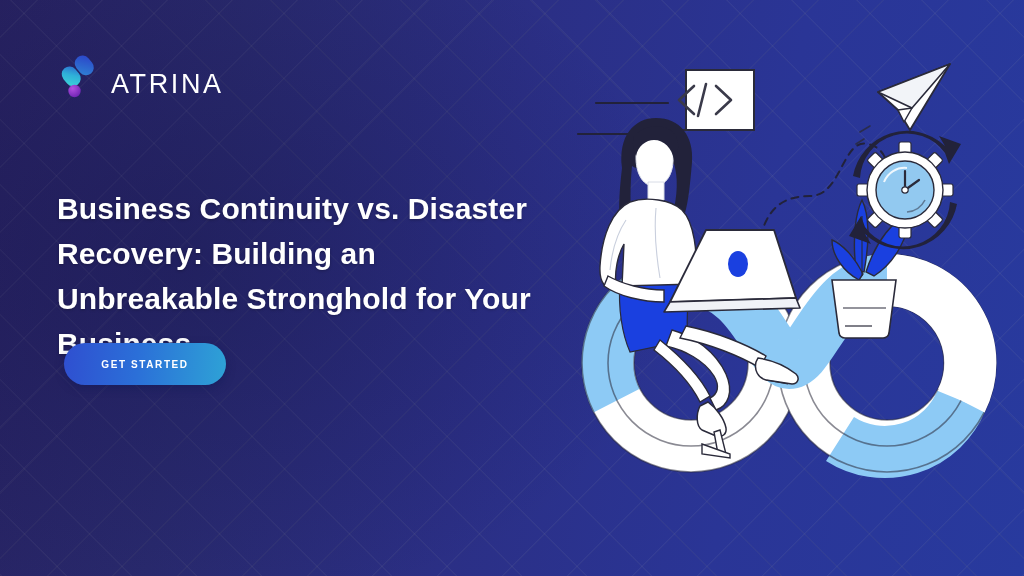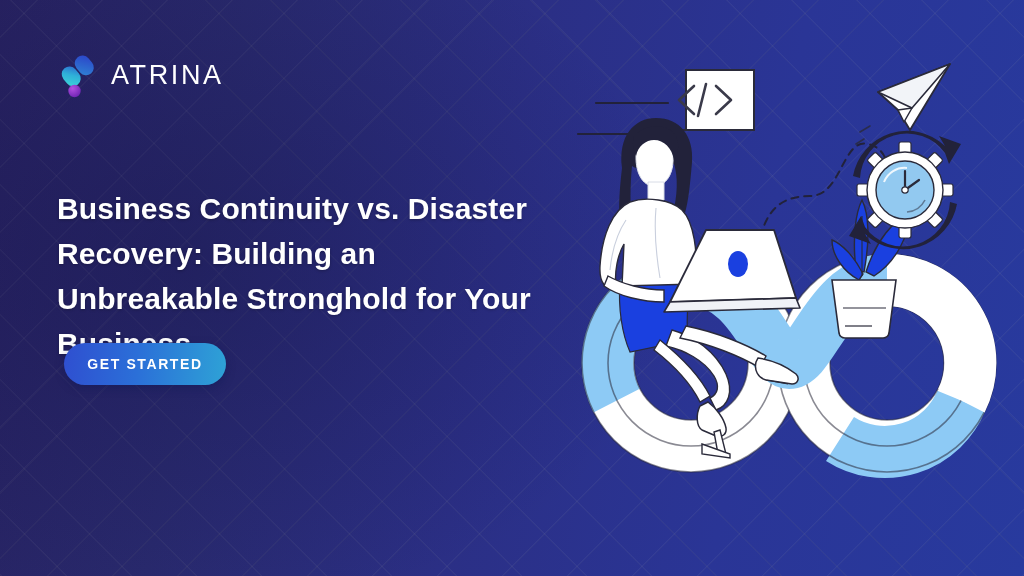--- a/index.html
+++ b/index.html
@@ -32,21 +32,21 @@
     background: radial-gradient(ellipse 70% 90% at 18% 45%, rgba(20,16,70,0.35) 0%, rgba(20,16,70,0) 70%);
     pointer-events: none;
   }
 
   
   .logo {
     position: absolute;
     left: 57px;
     top: 52px;
     display: flex;
-    align-items: center;
+    align-items: flex-end;
     gap: 12px;
   }
   .logo-mark { width: 42px; height: 46px; display: block; }
   .logo-word {
     color: #ffffff;
     font-size: 27px;
     font-weight: 500;
     letter-spacing: 2.6px;
     line-height: 1;
   }
@@ -71,21 +71,21 @@
     position: absolute;
     left: 64px;
     top: 343px;
     width: 162px;
     height: 42px;
     border: none;
     border-radius: 21px;
     background: linear-gradient(95deg, #2f4fd0 0%, #2b6fd8 45%, #2ea2d6 100%);
     color: #ffffff;
     font-family: "Liberation Sans", sans-serif;
-    font-size: 14px;
+    font-size: 10px;
     font-weight: bold;
     letter-spacing: 1.6px;
     cursor: pointer;
     box-shadow: 0 3px 10px rgba(10,20,80,0.35);
   }
 
   
   .illustration {
     position: absolute;
     left: 560px;

